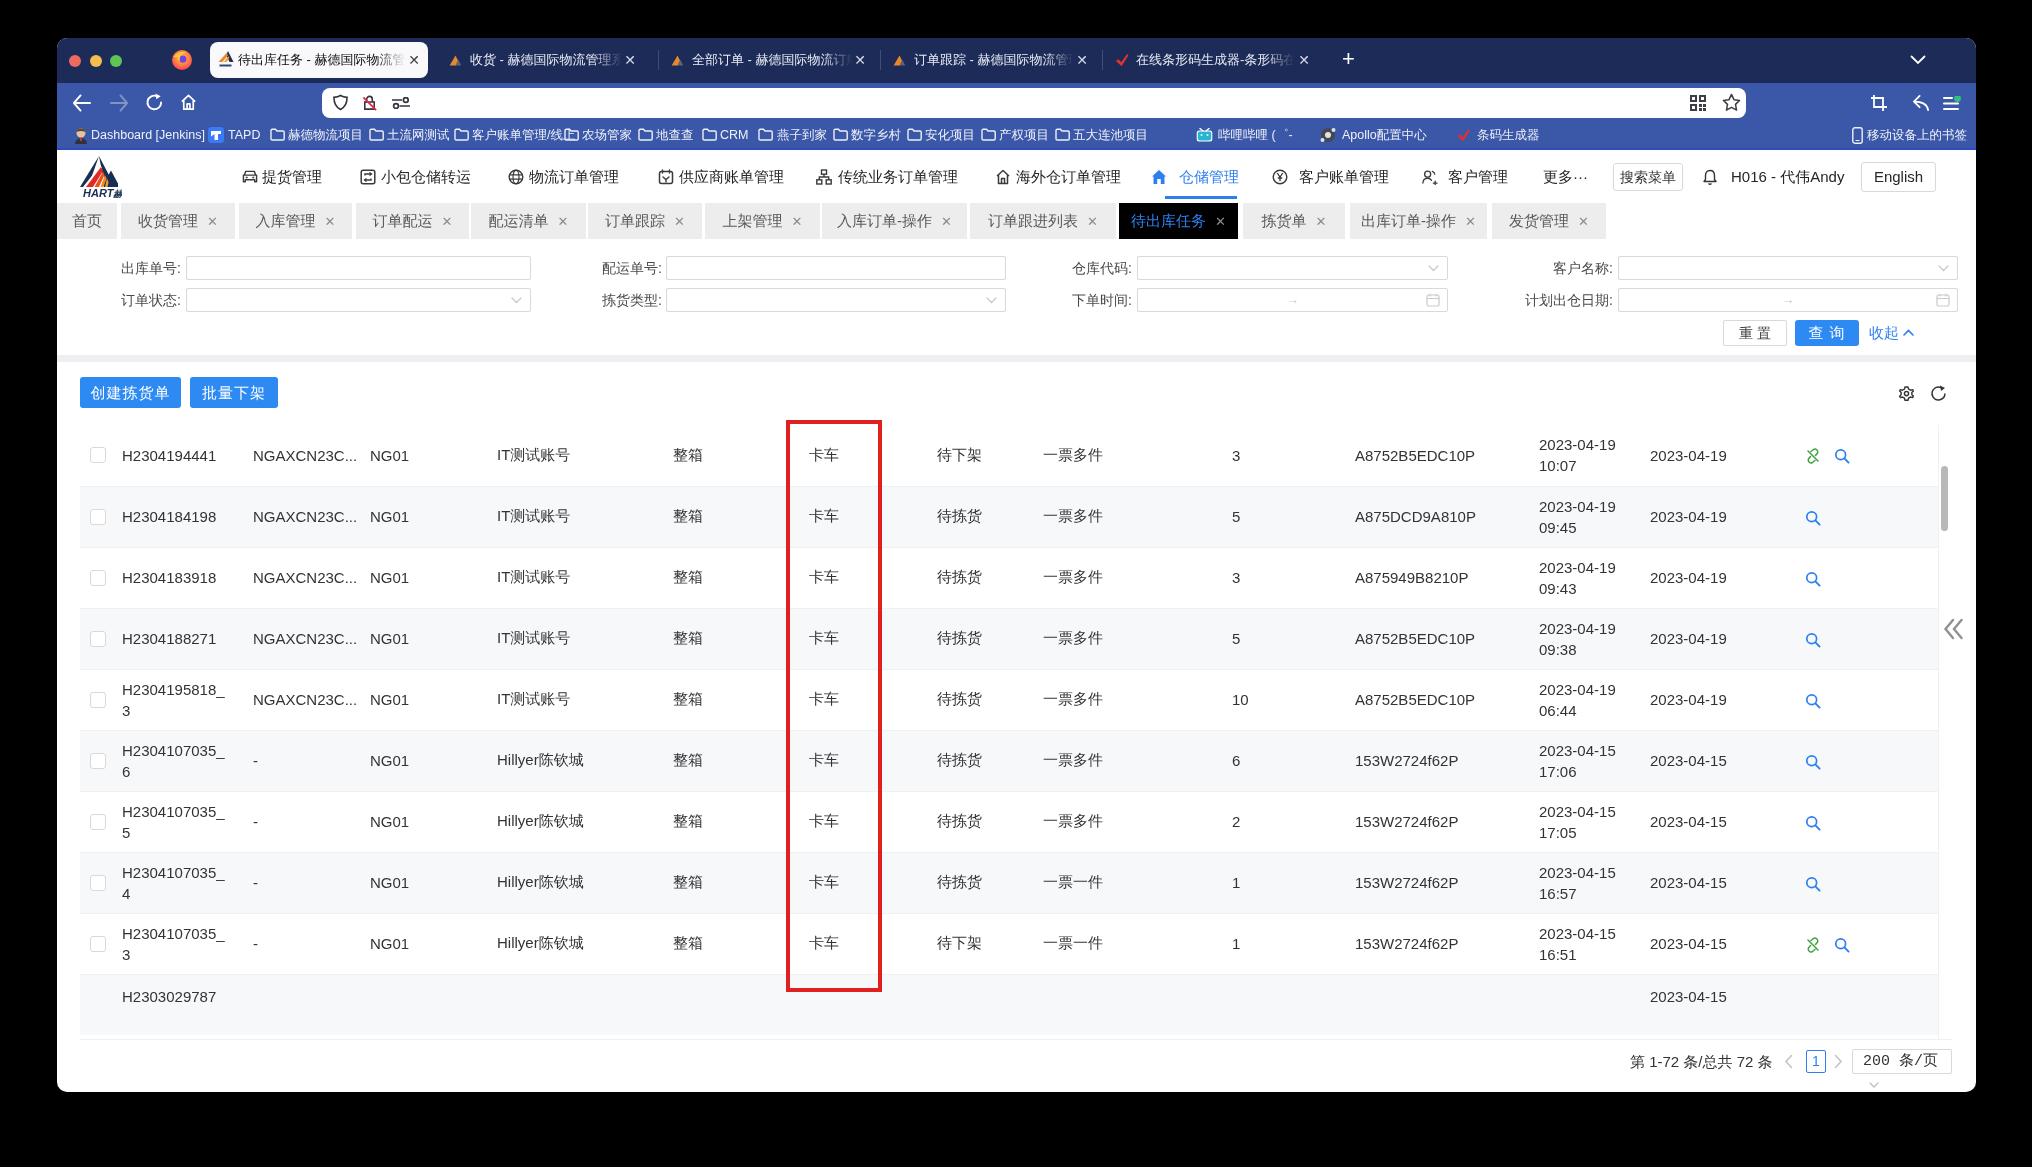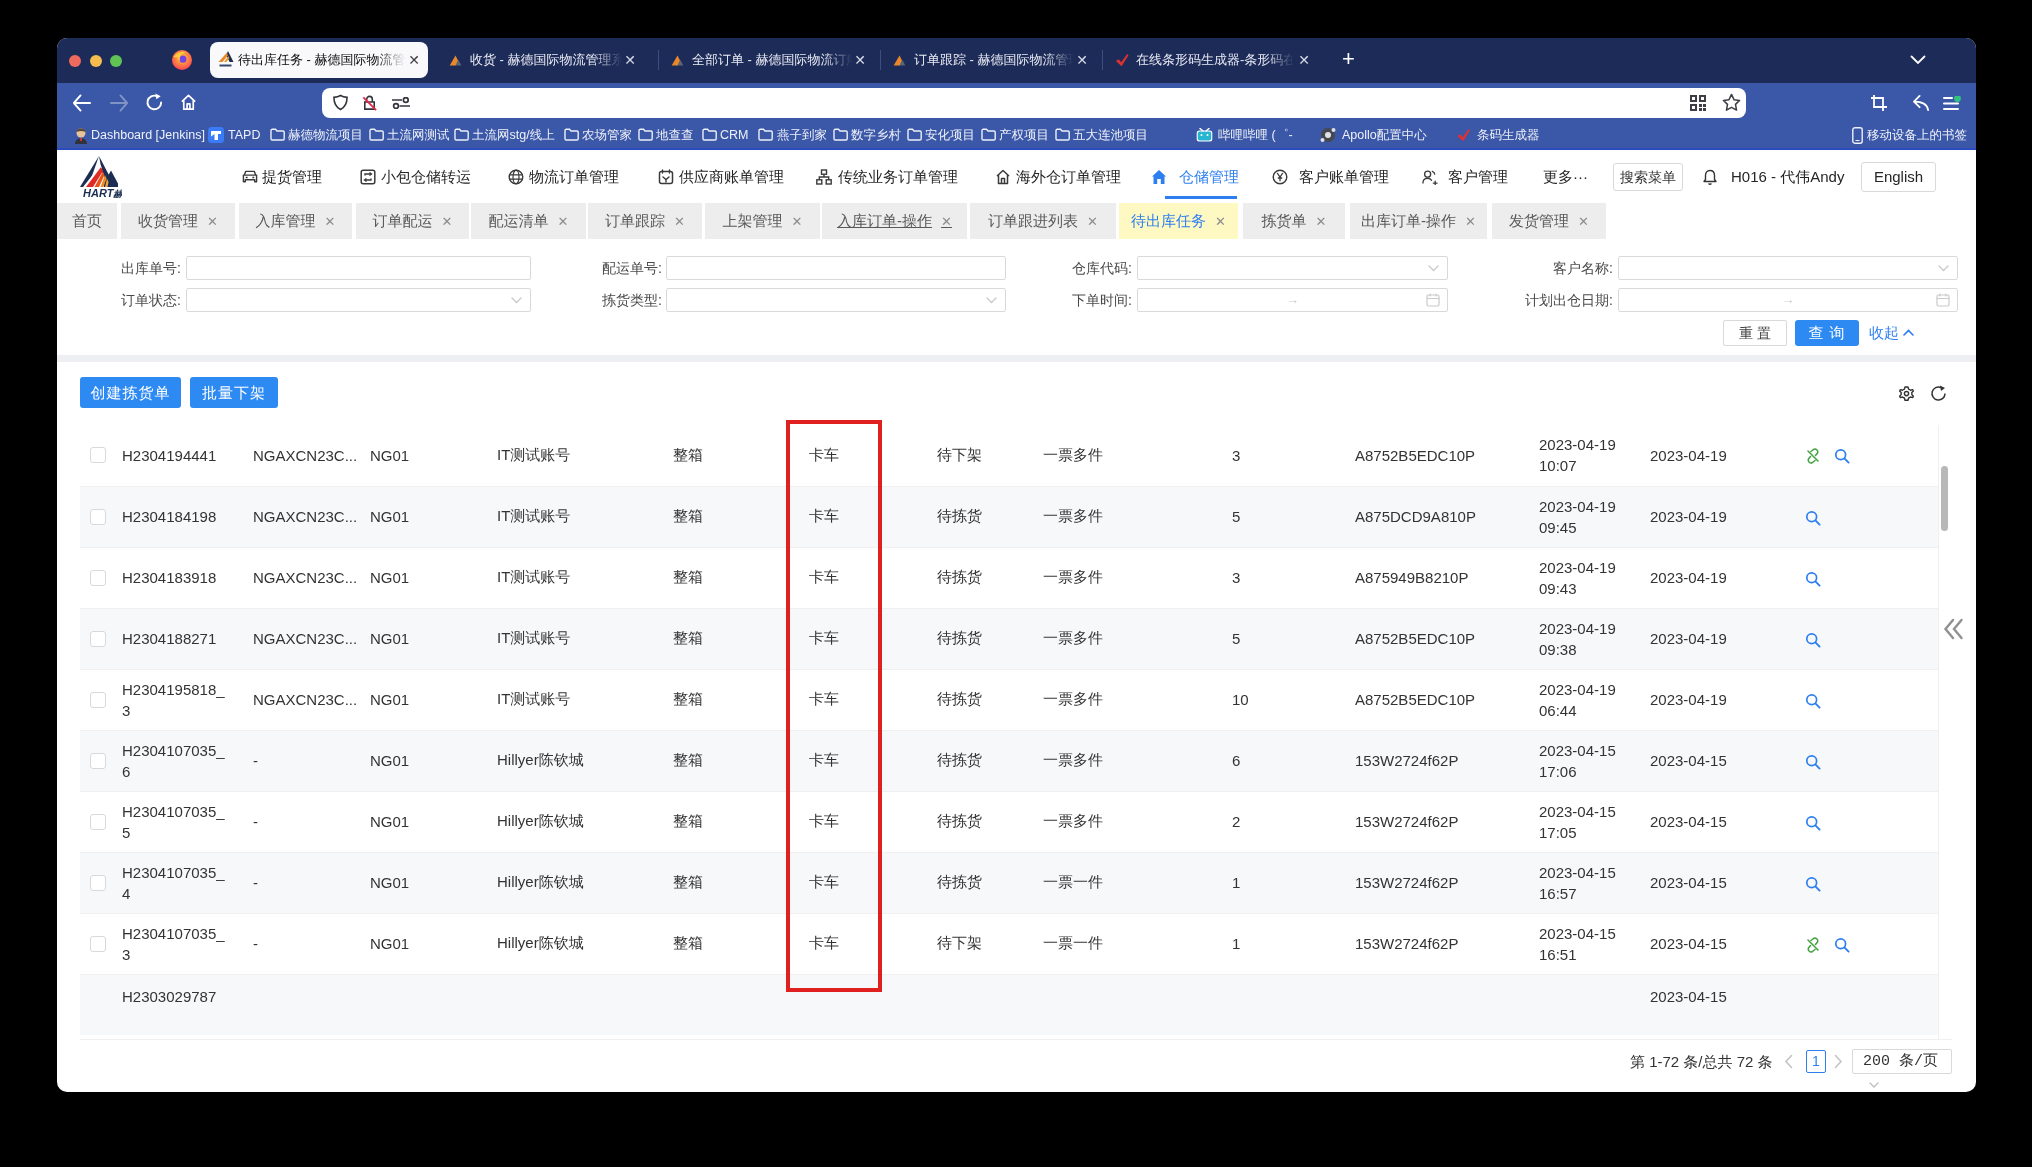--- a/index.html
+++ b/index.html
@@ -177,21 +177,21 @@
           <path d="M1 2.5 A1.2 1.2 0 0 1 2.2 1.3 L5.5 1.3 L7 3 L13 3 A1.2 1.2 0 0 1 14.2 4.2 L14.2 10.8 A1.2 1.2 0 0 1 13 12 L2.2 12 A1.2 1.2 0 0 1 1 10.8 Z" stroke="#eef1f8" stroke-width="1.4" fill="none"></path>
         </svg>
 <div class="bmitem" style="left:231px;">赫德物流项目</div>
 <svg class="folder" style="left:312px;" width="15" height="13" viewBox="0 0 15 13">
           <path d="M1 2.5 A1.2 1.2 0 0 1 2.2 1.3 L5.5 1.3 L7 3 L13 3 A1.2 1.2 0 0 1 14.2 4.2 L14.2 10.8 A1.2 1.2 0 0 1 13 12 L2.2 12 A1.2 1.2 0 0 1 1 10.8 Z" stroke="#eef1f8" stroke-width="1.4" fill="none"></path>
         </svg>
 <div class="bmitem" style="left:330px;">土流网测试</div>
 <svg class="folder" style="left:397px;" width="15" height="13" viewBox="0 0 15 13">
           <path d="M1 2.5 A1.2 1.2 0 0 1 2.2 1.3 L5.5 1.3 L7 3 L13 3 A1.2 1.2 0 0 1 14.2 4.2 L14.2 10.8 A1.2 1.2 0 0 1 13 12 L2.2 12 A1.2 1.2 0 0 1 1 10.8 Z" stroke="#eef1f8" stroke-width="1.4" fill="none"></path>
         </svg>
-<div class="bmitem" style="left:415px;">土流网stg/线上</div>
+<div class="bmitem" style="left:415px;">客户账单管理/线上</div>
 <svg class="folder" style="left:507px;" width="15" height="13" viewBox="0 0 15 13">
           <path d="M1 2.5 A1.2 1.2 0 0 1 2.2 1.3 L5.5 1.3 L7 3 L13 3 A1.2 1.2 0 0 1 14.2 4.2 L14.2 10.8 A1.2 1.2 0 0 1 13 12 L2.2 12 A1.2 1.2 0 0 1 1 10.8 Z" stroke="#eef1f8" stroke-width="1.4" fill="none"></path>
         </svg>
 <div class="bmitem" style="left:525px;">农场管家</div>
 <svg class="folder" style="left:581px;" width="15" height="13" viewBox="0 0 15 13">
           <path d="M1 2.5 A1.2 1.2 0 0 1 2.2 1.3 L5.5 1.3 L7 3 L13 3 A1.2 1.2 0 0 1 14.2 4.2 L14.2 10.8 A1.2 1.2 0 0 1 13 12 L2.2 12 A1.2 1.2 0 0 1 1 10.8 Z" stroke="#eef1f8" stroke-width="1.4" fill="none"></path>
         </svg>
 <div class="bmitem" style="left:599px;">地查查</div>
 <svg class="folder" style="left:645px;" width="15" height="13" viewBox="0 0 15 13">
           <path d="M1 2.5 A1.2 1.2 0 0 1 2.2 1.3 L5.5 1.3 L7 3 L13 3 A1.2 1.2 0 0 1 14.2 4.2 L14.2 10.8 A1.2 1.2 0 0 1 13 12 L2.2 12 A1.2 1.2 0 0 1 1 10.8 Z" stroke="#eef1f8" stroke-width="1.4" fill="none"></path>
@@ -311,23 +311,23 @@
 <div class="abs" style="left:1804px;top:12px;width:75px;height:30px;border:1px solid #d9d9d9;border-radius:3px;text-align:center;line-height:28px;font-size:15px;color:#262626;">English</div>
 </div>
 <div id="pageTabs">
 <div class="ptab" style="left:0px;width:60px;text-align:center;">首页</div>
 <div class="ptab" style="left:64px;width:114px;text-align:center;">收货管理<span class="x">✕</span></div>
 <div class="ptab" style="left:182px;width:113px;text-align:center;">入库管理<span class="x">✕</span></div>
 <div class="ptab" style="left:299px;width:113px;text-align:center;">订单配运<span class="x">✕</span></div>
 <div class="ptab" style="left:414px;width:115px;text-align:center;">配运清单<span class="x">✕</span></div>
 <div class="ptab" style="left:531px;width:114px;text-align:center;">订单跟踪<span class="x">✕</span></div>
 <div class="ptab" style="left:648px;width:115px;text-align:center;">上架管理<span class="x">✕</span></div>
-<div class="ptab" style="left:765px;width:145px;text-align:center;text-decoration:underline;">入库订单-操作<span class="x">✕</span></div>
+<div class="ptab" style="left:765px;width:145px;text-align:center;">入库订单-操作<span class="x">✕</span></div>
 <div class="ptab" style="left:913px;width:146px;text-align:center;">订单跟进列表<span class="x">✕</span></div>
-<div class="ptab" style="left:1062px;width:119px;background:#fef9c3;color:#2d7ff0;text-align:center;">待出库任务<span class="x">✕</span></div>
+<div class="ptab" style="left:1062px;width:119px;background:#000000;color:#2d7ff0;text-align:center;">待出库任务<span class="x">✕</span></div>
 <div class="ptab" style="left:1186px;width:102px;text-align:center;">拣货单<span class="x">✕</span></div>
 <div class="ptab" style="left:1293px;width:137px;text-align:center;">出库订单-操作<span class="x">✕</span></div>
 <div class="ptab" style="left:1435px;width:114px;text-align:center;font-family:Liberation Serif, serif;">发货管理<span class="x">✕</span></div>
 </div>
 <div id="filter">
 <div class="flab" style="left:4px;top:17px;width:120px;">出库单号:</div>
 <div class="finput" style="left:129px;top:17px;width:345px;"></div>
 <div class="flab" style="left:485px;top:17px;width:120px;">配运单号:</div>
 <div class="finput" style="left:609px;top:17px;width:340px;"></div>
 <div class="flab" style="left:955px;top:17px;width:120px;">仓库代码:</div>

